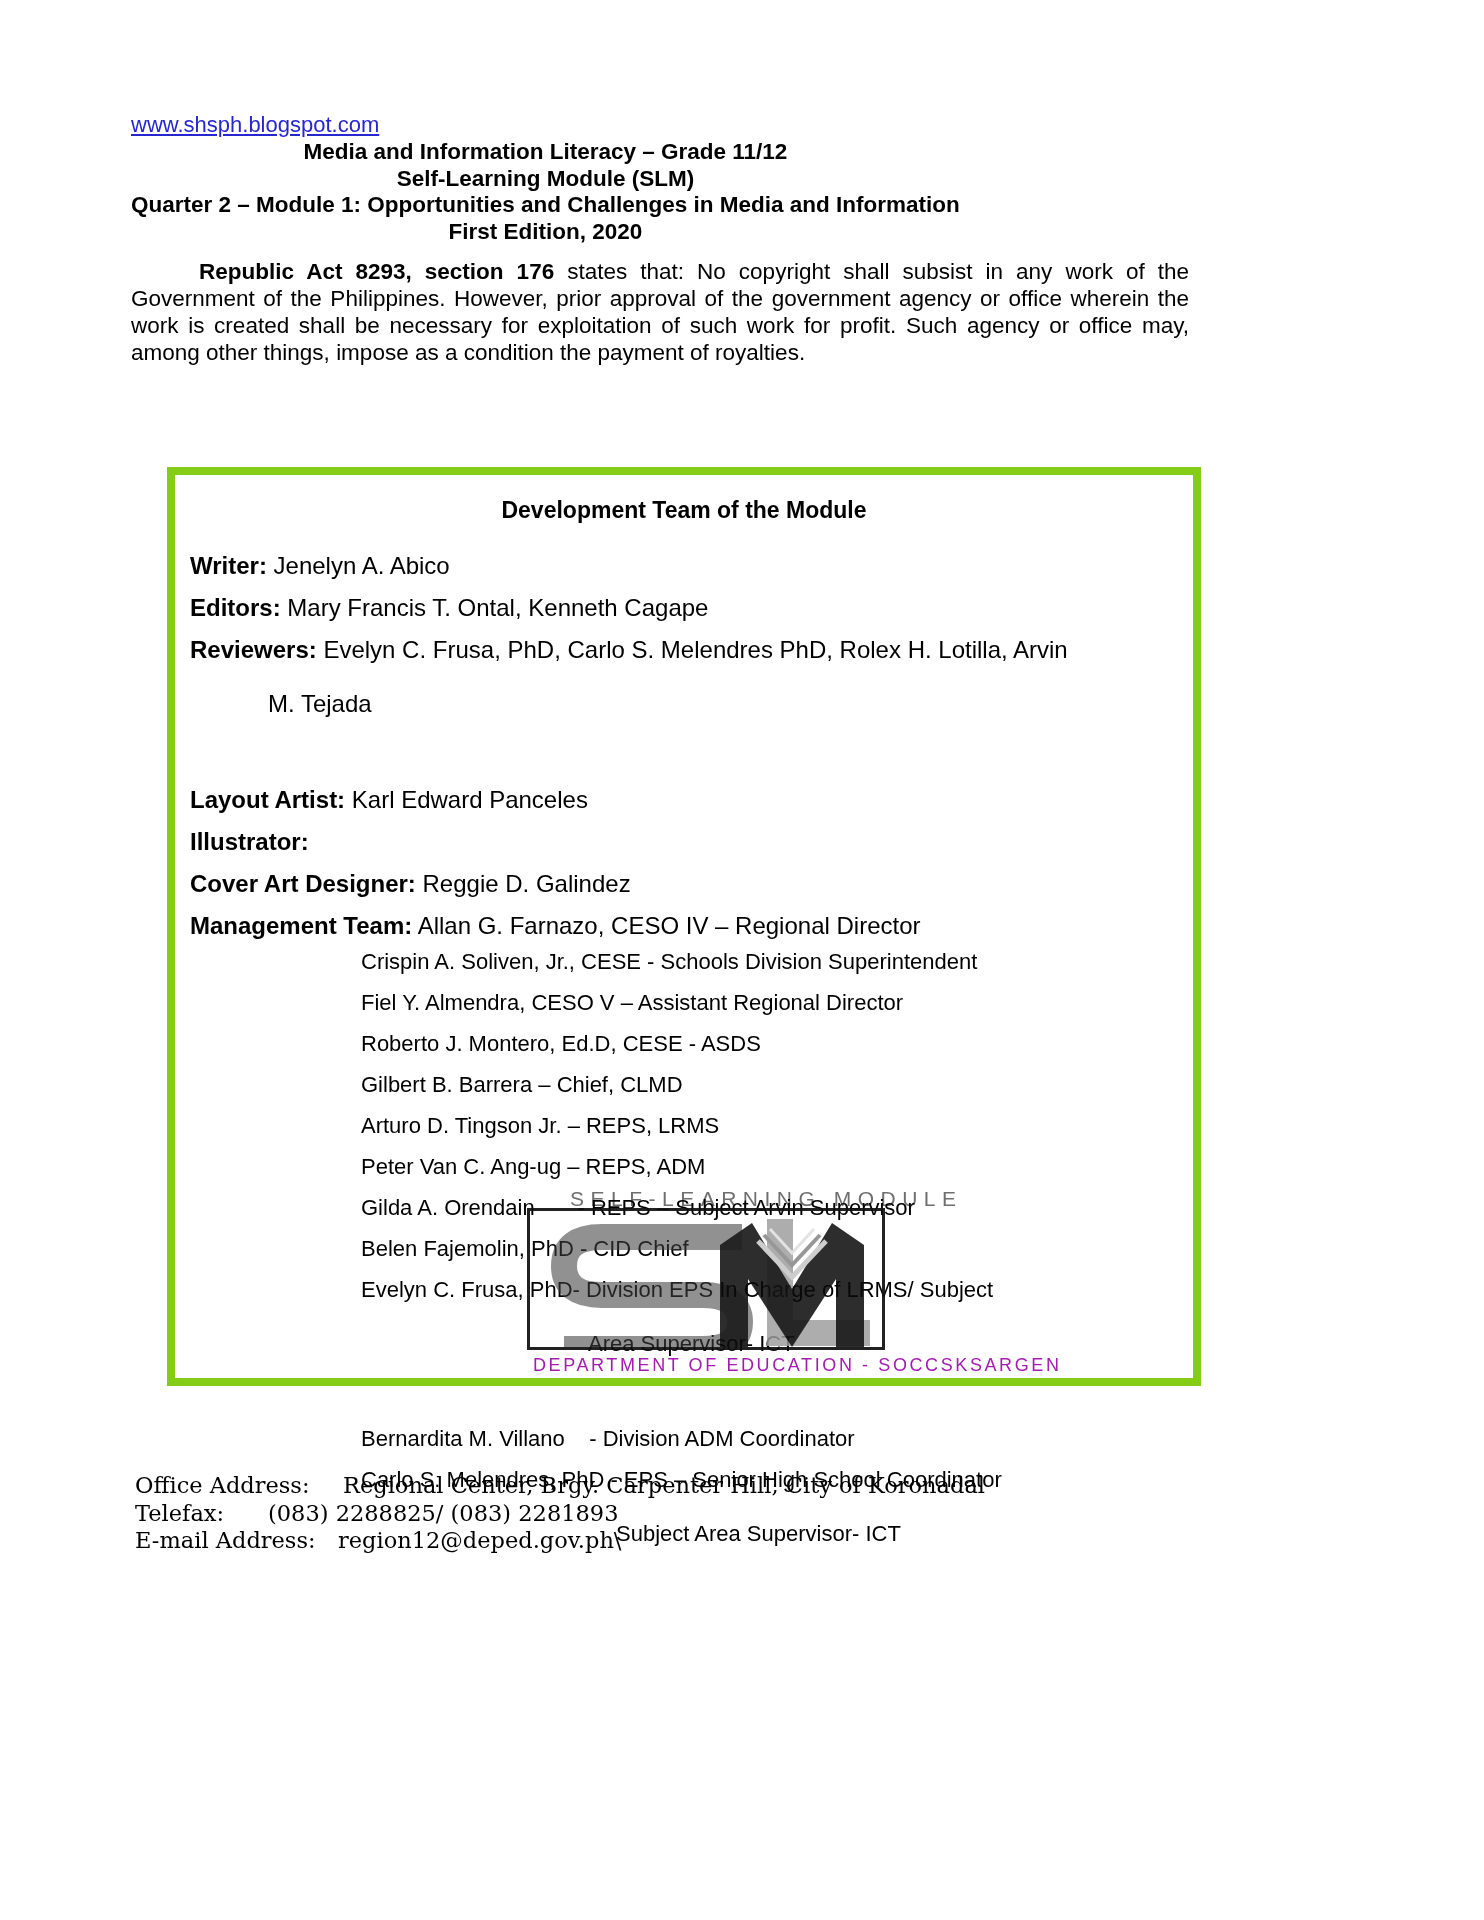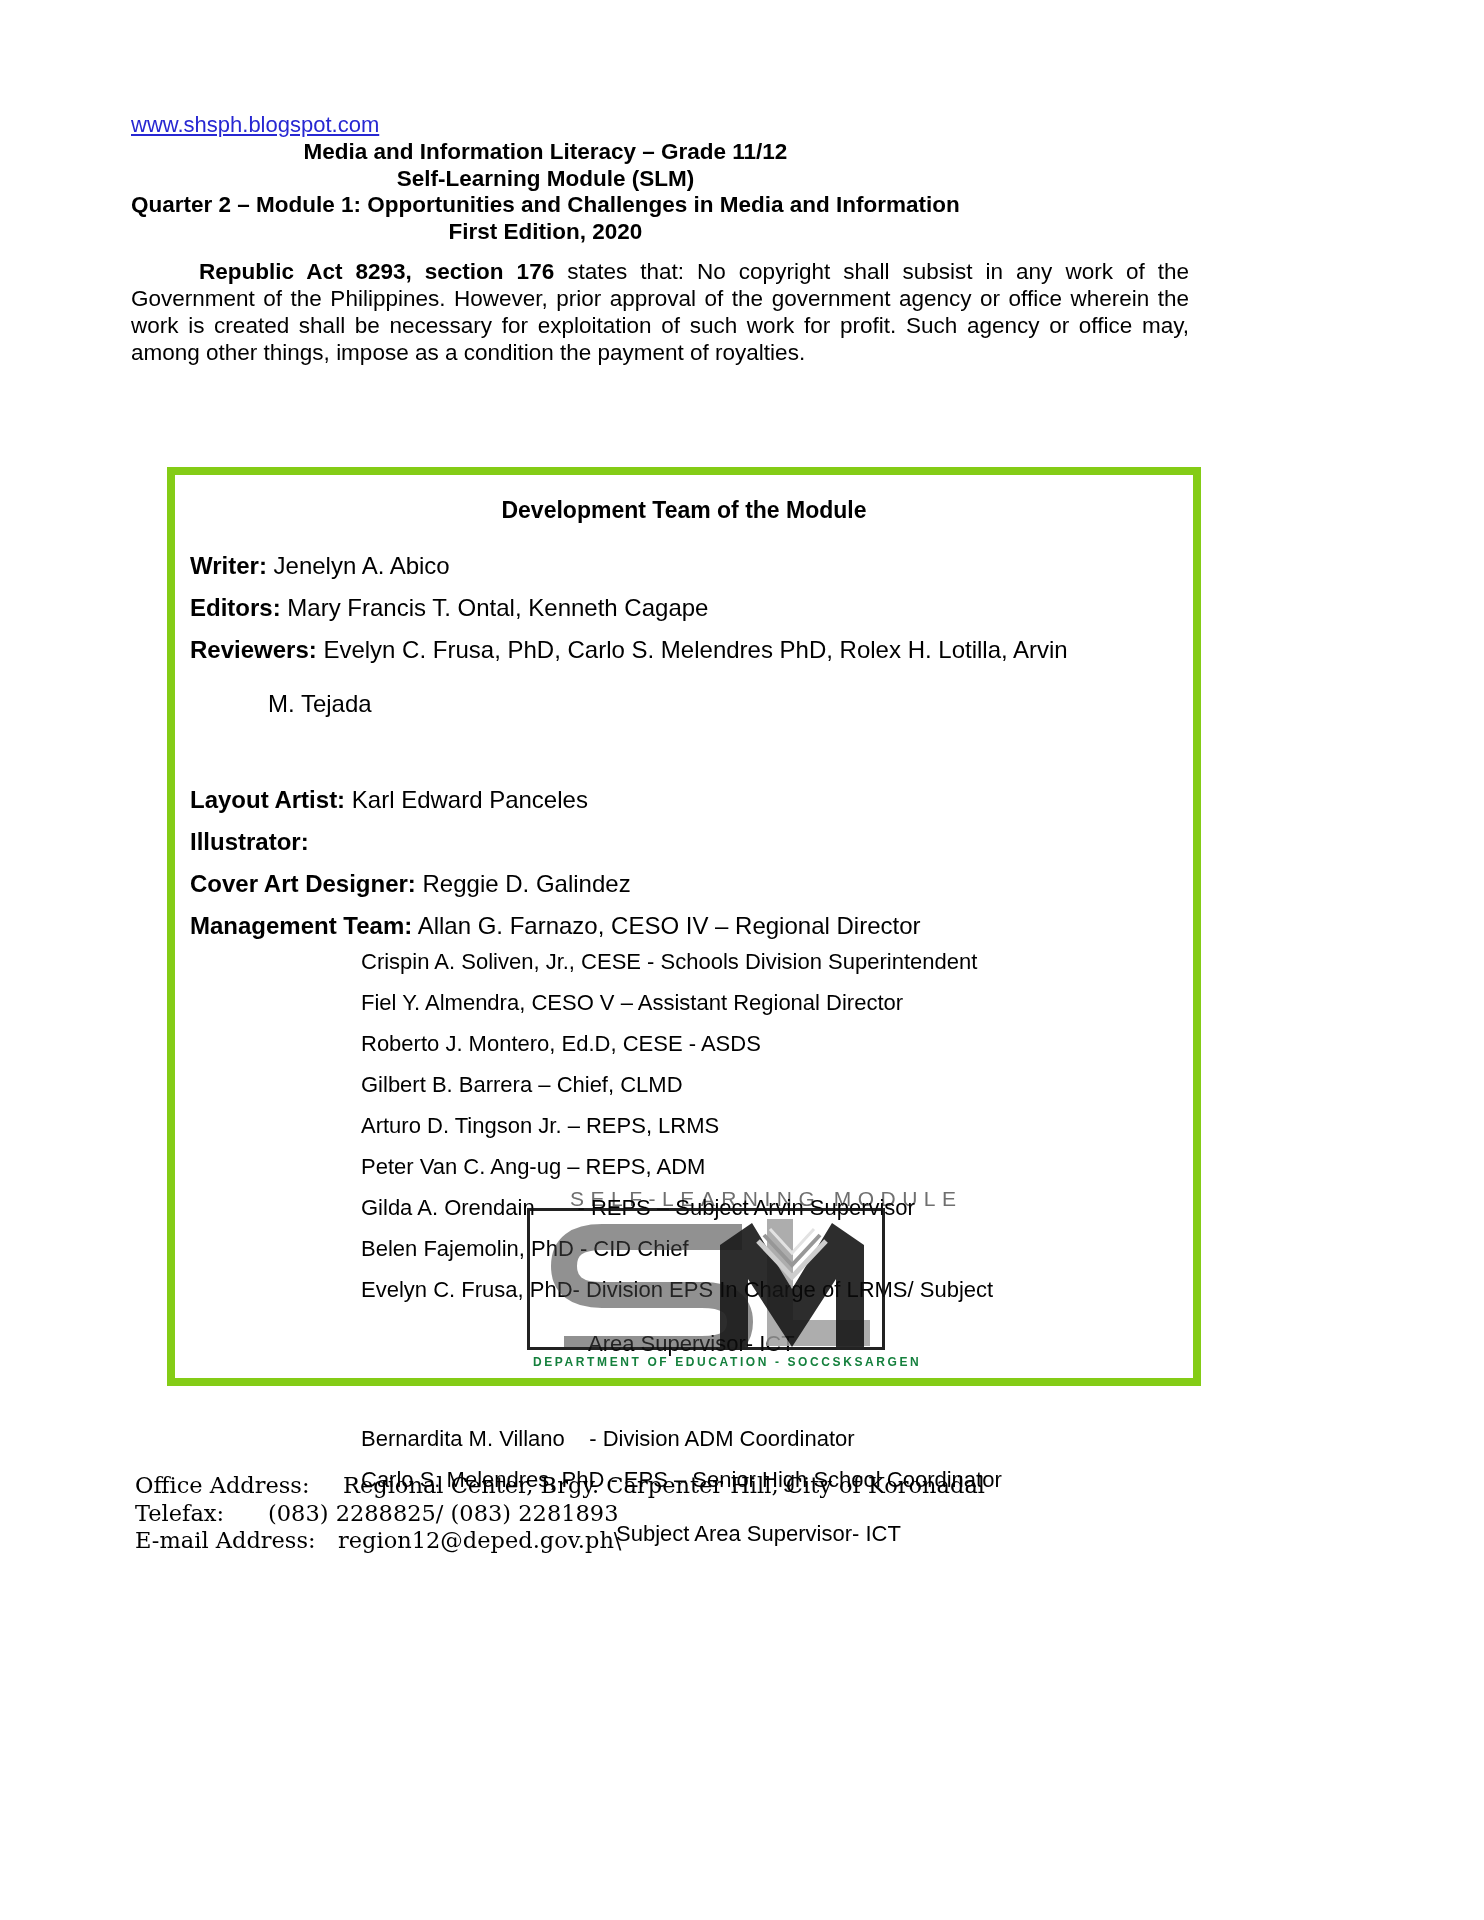--- a/index.html
+++ b/index.html
@@ -21,21 +21,21 @@
   .entry .cont{margin-left:78px;}
   .members{margin-left:186px;margin-top:-6px;font-size:22px;position:relative;z-index:1;}
   .member{margin-bottom:14px;line-height:27px;white-space:pre-wrap;}
   .member .cont-a{margin-left:227px;}
   .member .cont-b{margin-left:255px;}
 
   
   .wm-toptext{position:absolute;left:395px;top:712px;z-index:0;font-size:21px;letter-spacing:6.5px;color:#6f6f6f;font-weight:500;white-space:nowrap;}
   .wm-frame{position:absolute;left:352px;top:733px;width:352px;height:136px;border:3px solid #101010;z-index:2;opacity:0.92;}
   .wm-frame svg{display:block;}
-  .wm-caption{position:absolute;left:358px;top:880px;z-index:0;font-size:12px;font-weight:bold;letter-spacing:2.6px;color:#15803d;white-space:nowrap;}
+  .wm-caption{position:absolute;left:358px;top:880px;z-index:0;font-size:18px;font-weight:normal;letter-spacing:2.6px;color:#a21caf;white-space:nowrap;}
 
   .footer{position:absolute;left:135px;top:1472px;font-family:"DejaVu Serif",serif;font-size:22.5px;line-height:27.5px;}
   .footer .row{white-space:nowrap;}
   .footer .flbl{display:inline-block;}
   .footer .row:nth-child(1) .flbl{width:208px;}
   .footer .row:nth-child(2) .flbl{width:133px;}
   .footer .row:nth-child(3) .flbl{width:203px;}
 </style>
 </head>
 <body>

